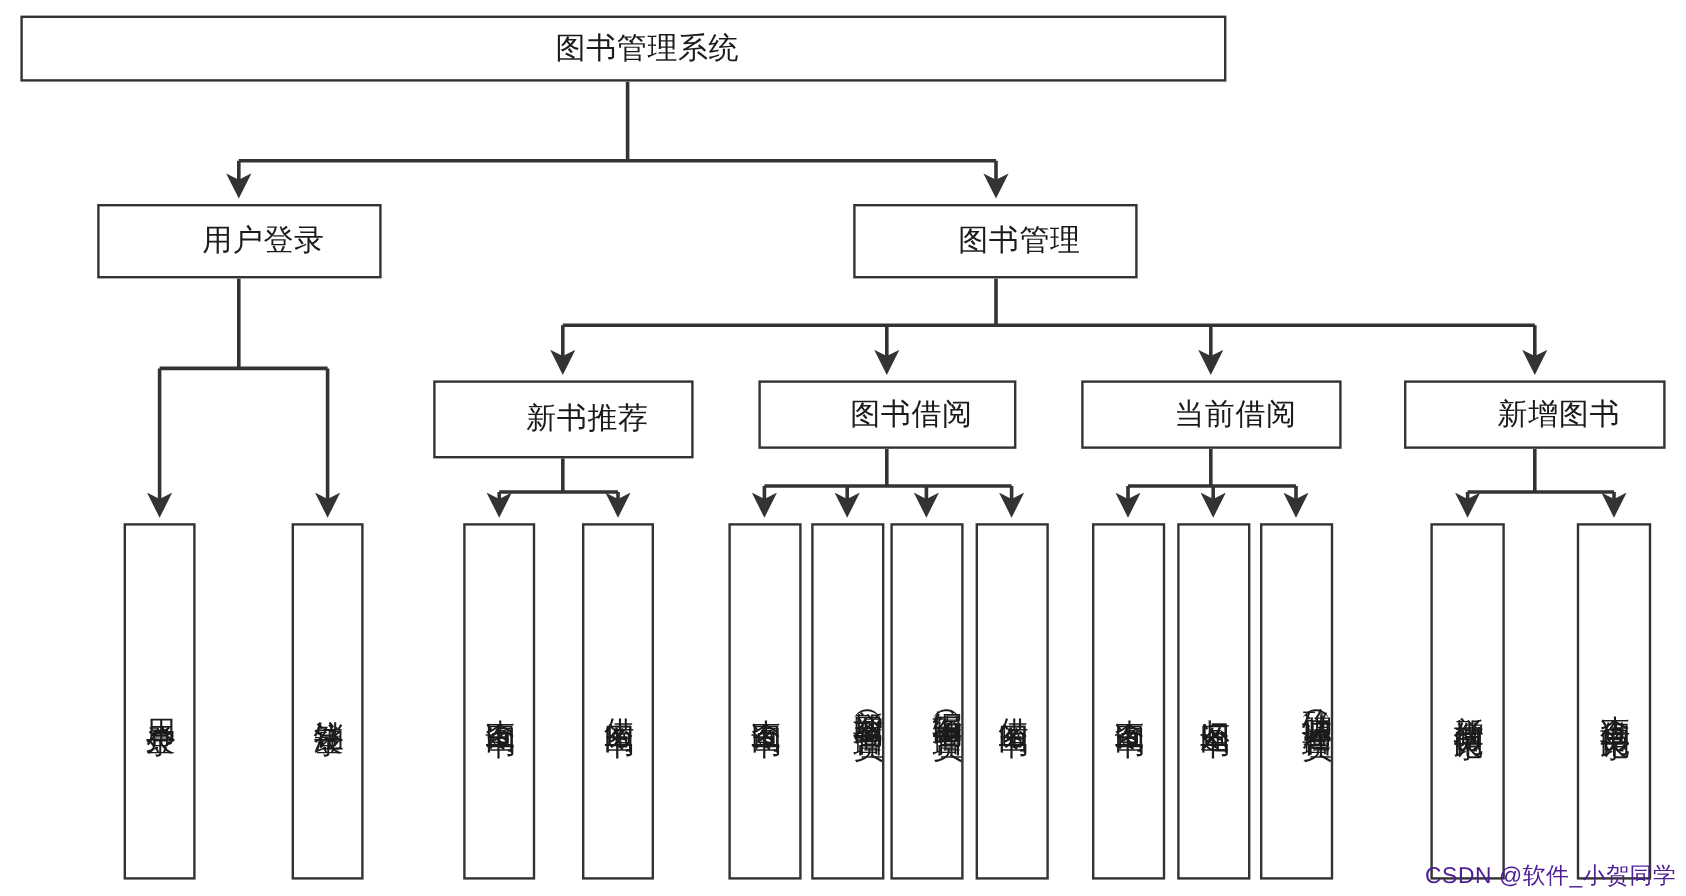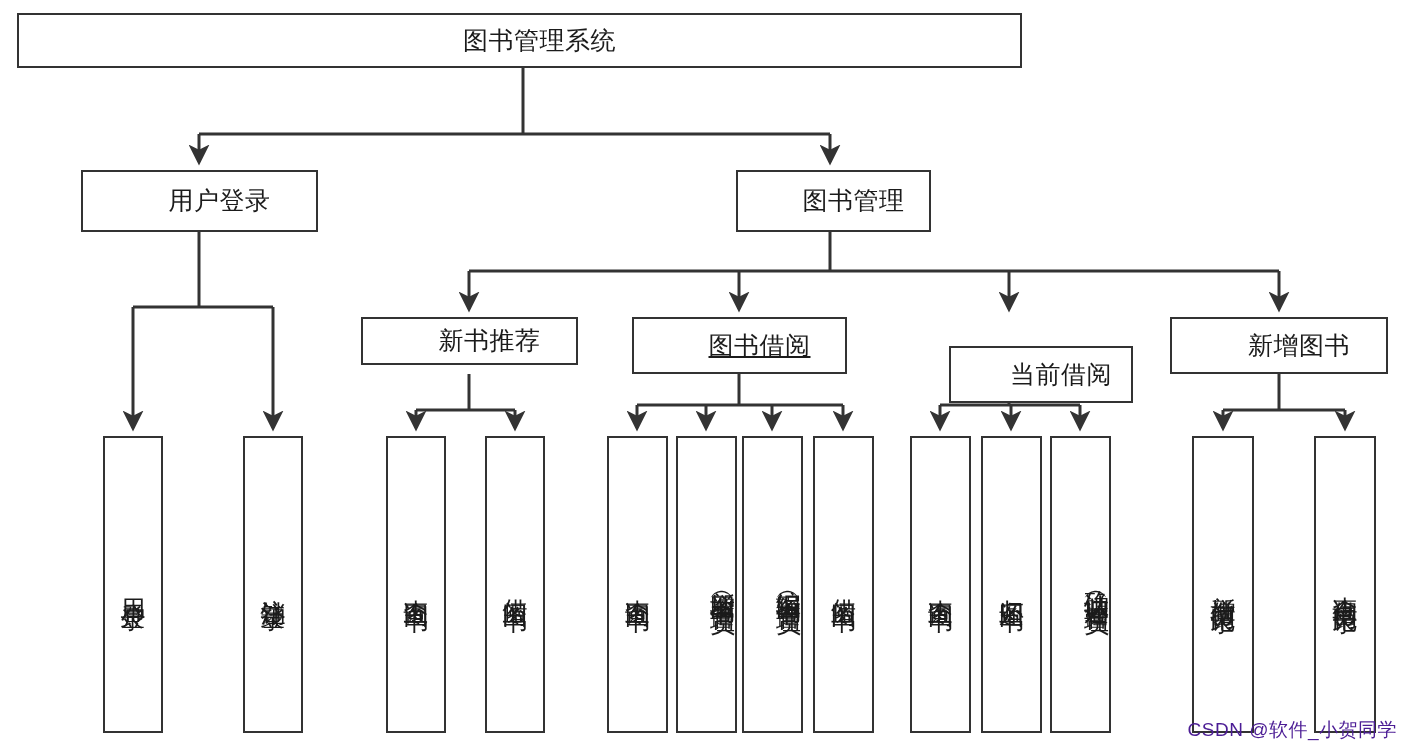--- a/index.html
+++ b/index.html
@@ -130,31 +130,31 @@
     </g>
   </svg>
 
   <div class="node node-h node-root" style="left:17px; top:13px; width:1005px; height:55px;">
     <span>图书管理系统</span>
   </div>
 
   <div class="node node-h" style="left:81px; top:170px; width:237px; height:62px;">
     <span>用户登录</span>
   </div>
-  <div class="node node-h" style="left:736px; top:170px; width:195px; height:62px;">
+  <div class="node node-h" style="left:711px; top:170px; width:237px; height:62px;">
     <span>图书管理</span>
   </div>
 
-  <div class="node node-h" style="left:361px; top:317px; width:217px; height:48px;">
+  <div class="node node-h" style="left:361px; top:317px; width:217px; height:65px;">
     <span>新书推荐</span>
   </div>
-  <div class="node node-h" style="left:632px; top:317px; width:215px; height:57px;text-decoration:underline;">
+  <div class="node node-h" style="left:632px; top:317px; width:215px; height:57px;">
     <span>图书借阅</span>
   </div>
-  <div class="node node-h" style="left:949px; top:317px; width:184px; height:57px;margin-top:29px;">
+  <div class="node node-h" style="left:901px; top:317px; width:217px; height:57px;">
     <span>当前借阅</span>
   </div>
   <div class="node node-h" style="left:1170px; top:317px; width:218px; height:57px;">
     <span>新增图书</span>
   </div>
 
   <div class="node node-v" style="left:103px; top:436px; width:60px; height:297px;">
     <span class="vtext">用户登录</span>
   </div>
   <div class="node node-v" style="left:243px; top:436px; width:60px; height:297px;">

